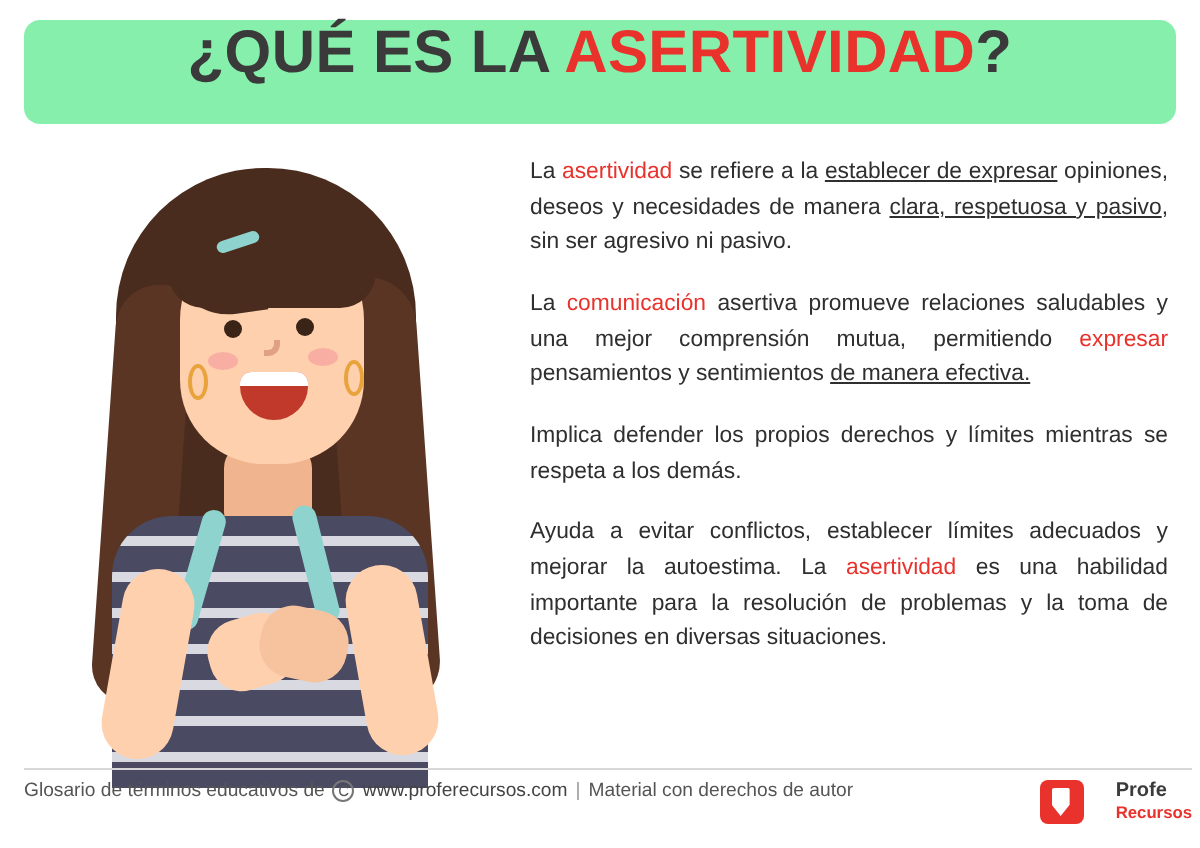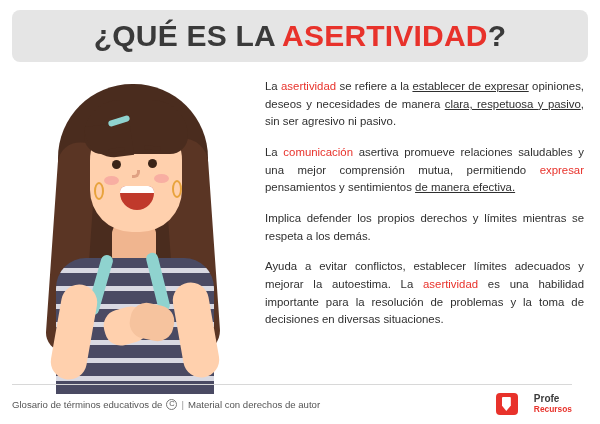--- a/index.html
+++ b/index.html
@@ -12,25 +12,25 @@
   }
   .page {
     position: relative;
     width: 600px; height: 424px;
     background: #ffffff;
     padding: 10px 12px 0 12px;
   }
 
   
   .title-bar {
-    background: #e5e5e5;
+    background: #86efac;
     border-radius: 8px;
     height: 52px;
     display: flex;
-    align-items: center;
+    align-items: flex-start;
     justify-content: center;
     margin-bottom: 10px;
   }
   .title-text {
     font-size: 30px;
     font-weight: bold;
     letter-spacing: 0.2px;
     color: #3a3a3a;
     white-space: nowrap;
     font-family: "Liberation Sans", sans-serif;
@@ -60,25 +60,25 @@
     text-align: justify;
     margin: 0 0 13px 0;
   }
   .para:last-child { margin-bottom: 16px; }
   .red { color: #e8322b; }
   .u { text-decoration: underline; }
 
   
   .footer {
     position: absolute;
-    left: 12px; right: 28px; bottom: 6px;
+    left: 12px; right: 4px; bottom: 6px;
     height: 34px;
     border-top: 1px solid #d8d8d8;
     display: flex;
-    align-items: center;
+    align-items: flex-start;
     justify-content: space-between;
     padding-top: 5px;
   }
   .footer-text {
     font-size: 9.6px;
     color: #555;
     display: flex;
     align-items: center;
     gap: 4px;
     white-space: nowrap;
@@ -298,20 +298,21 @@
       <p class="para"><span>La </span><span class="red">comunicación</span><span> asertiva promueve relaciones saludables y una mejor comprensión mutua, permitiendo </span><span class="red">expresar</span><span> pensamientos y sentimientos </span><span class="u">de manera efectiva.</span></p>
       <p class="para"><span>Implica defender los propios derechos y límites mientras se respeta a los demás.</span></p>
       <p class="para"><span>Ayuda a evitar conflictos, establecer límites adecuados y mejorar la autoestima. La </span><span class="red">asertividad</span><span> es una habilidad importante para la resolución de problemas y la toma de decisiones en diversas situaciones.</span></p>
     </div>
   </div>
 
   <div class="footer">
     <div class="footer-text">
       <span>Glosario de términos educativos de</span>
       <span class="copy-icon">C</span>
+      <span class="site">www.proferecursos.com</span>
       <span class="sep">|</span>
       <span>Material con derechos de autor</span>
     </div>
     <div class="brand">
       <div class="brand-mark"></div>
       <div class="brand-words">
         <div class="brand-top">Profe</div>
         <div class="brand-bot">Recursos</div>
       </div>
     </div>

